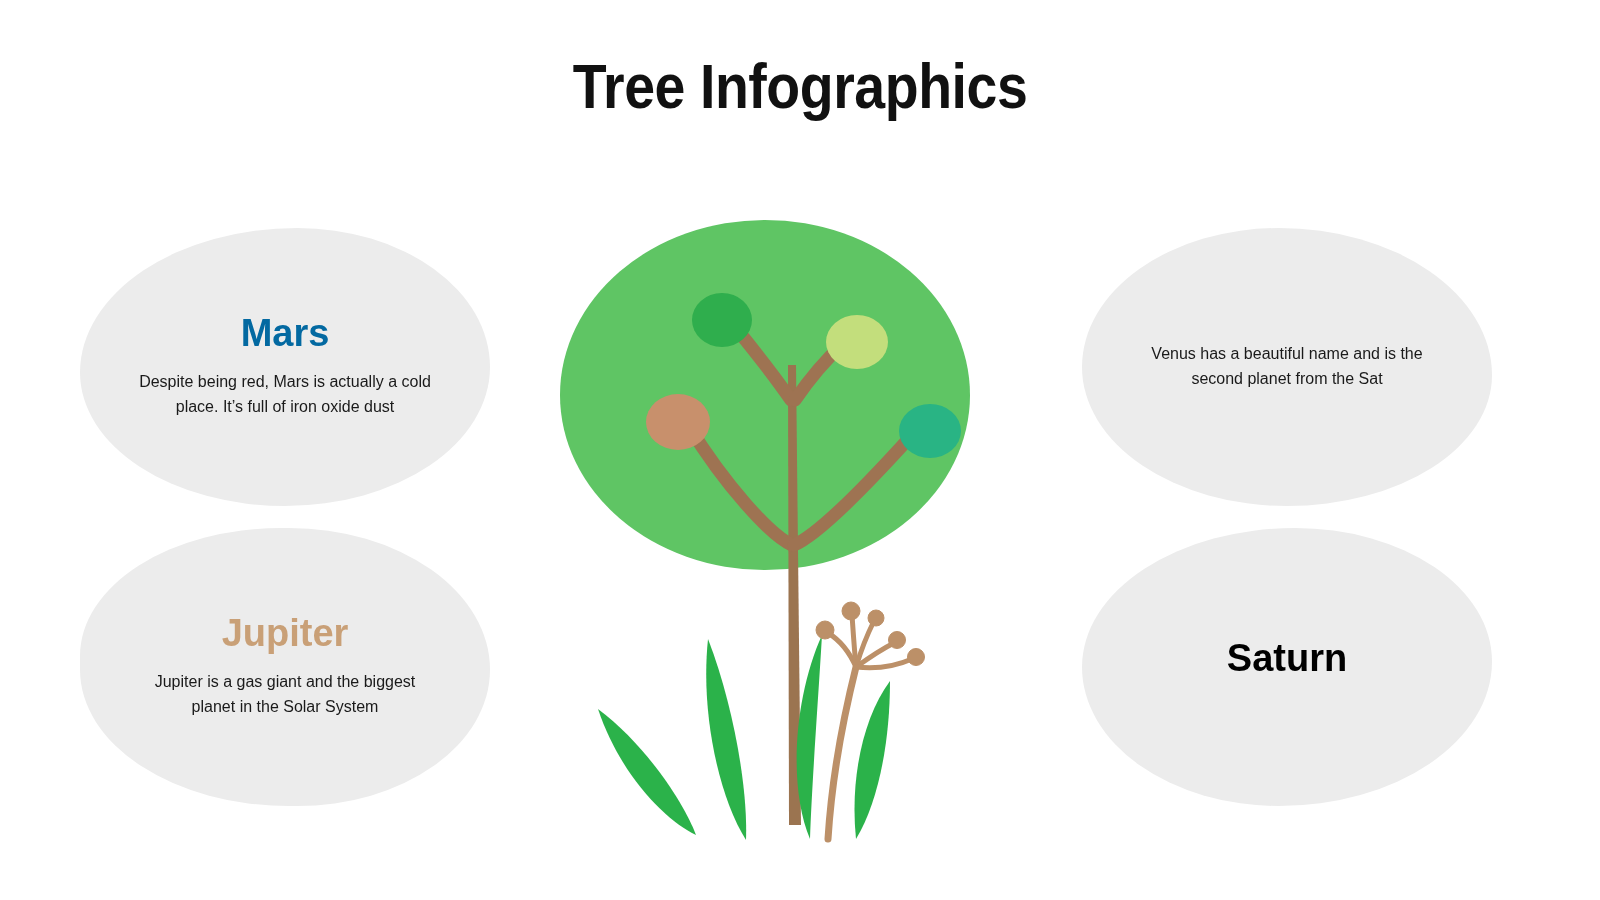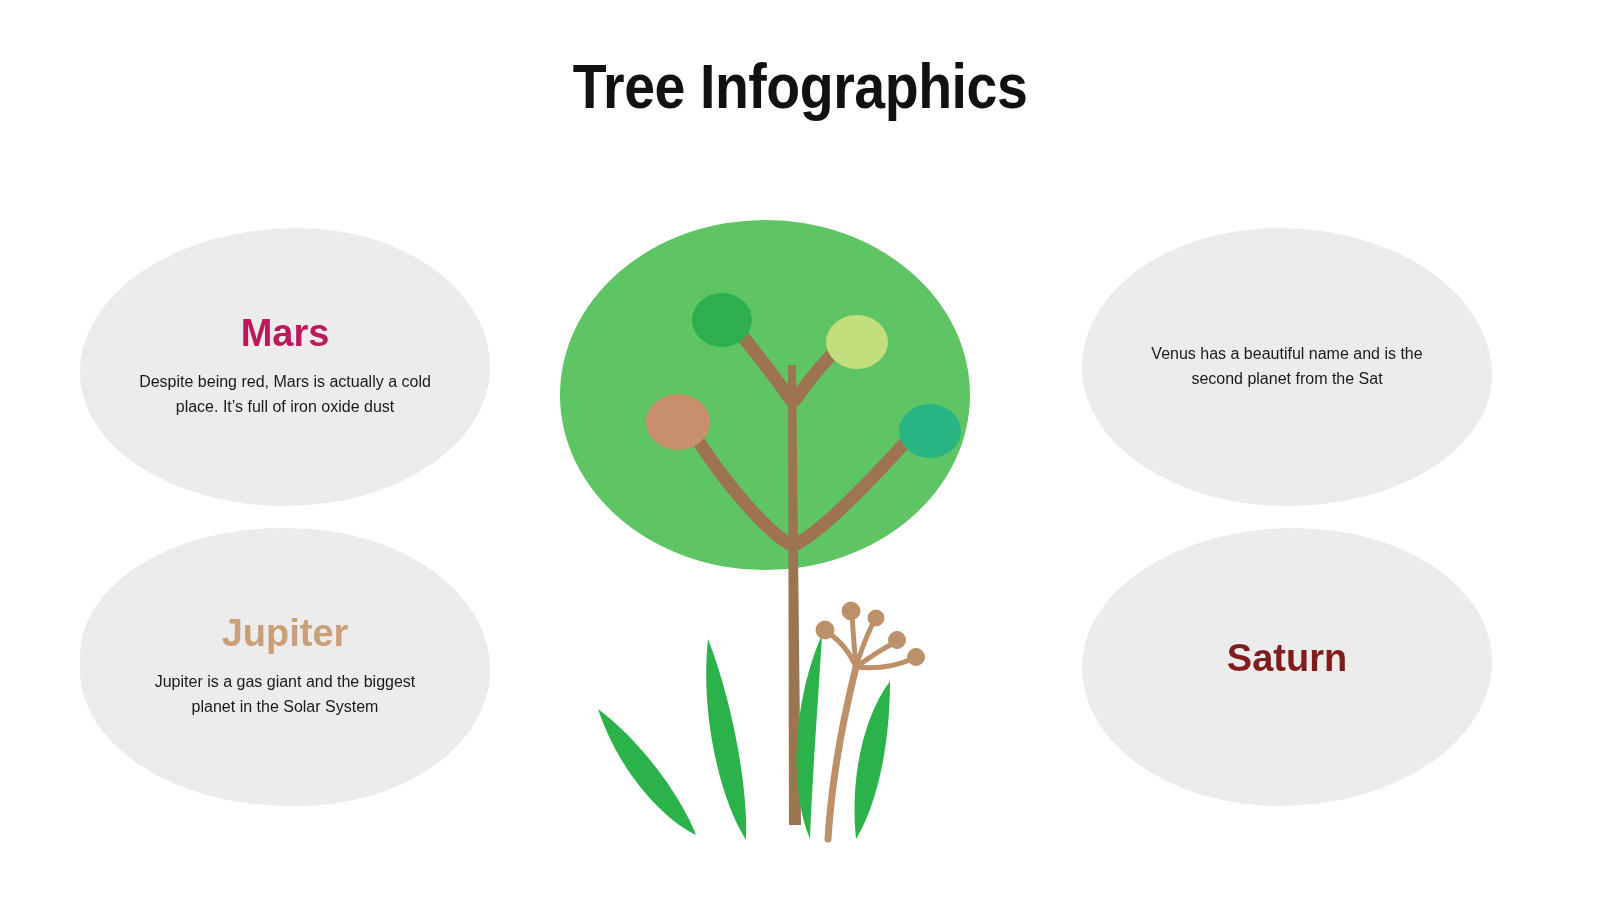--- a/index.html
+++ b/index.html
@@ -98,41 +98,41 @@
 </style>
 </head>
 <body>
 
 <div id="slide" style="background: rgb(255, 255, 255);">
 
   <div class="slide-title">Tree Infographics</div>
 
   <div class="blob" id="blob-mars" style="background: rgb(236, 236, 236);">
     <div class="blob-inner">
-      <div class="blob-title" style="color: #be185d;">Mars</div>
+      <div class="blob-title" style="color: #0369a1;">Mars</div>
       <div class="blob-body">Despite being red, Mars is actually a cold place. It’s full of iron oxide dust</div>
     </div>
   </div>
 
   <div class="blob" id="blob-venus" style="background: rgb(236, 236, 236);">
     <div class="blob-inner">
       <div class="blob-body">Venus has a beautiful name and is the second planet from the Sat</div>
     </div>
   </div>
 
   <div class="blob" id="blob-jupiter" style="background: rgb(236, 236, 236);">
     <div class="blob-inner">
       <div class="blob-title" style="color: rgb(201, 160, 119);">Jupiter</div>
       <div class="blob-body">Jupiter is a gas giant and the biggest planet in the Solar System</div>
     </div>
   </div>
 
   <div class="blob" id="blob-saturn" style="background: rgb(236, 236, 236);">
     <div class="blob-inner">
-      <div class="blob-title" style="color: #7f1d1d;">Saturn</div>
+      <div class="blob-title" style="color: #000000;">Saturn</div>
     </div>
   </div>
 
   <div id="tree-illustration">
     <svg viewBox="0 0 470 630" width="470" height="630" xmlns="http://www.w3.org/2000/svg">
 
       <ellipse id="ill-canopy" cx="205" cy="180" rx="205" ry="175" fill="#5fc564"></ellipse>
 
       <path id="ill-trunk" d="M228 150 L236 150 L241 610 L229 610 Z" fill="#9b7450"></path>
 

